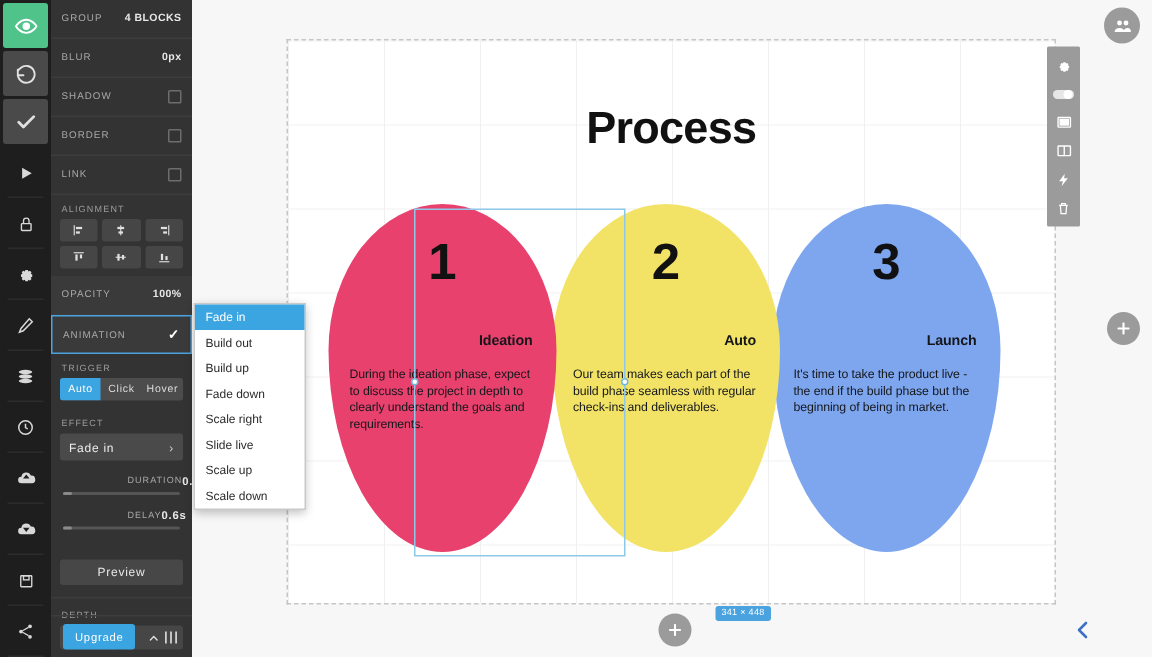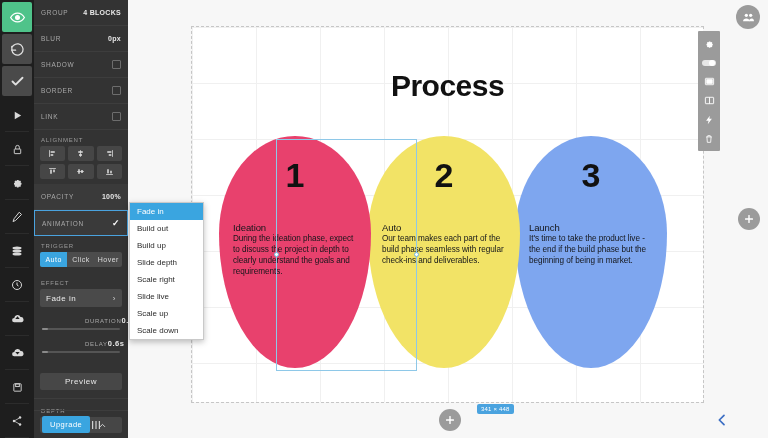--- a/index.html
+++ b/index.html
@@ -89,21 +89,21 @@
     color: #e8e8e8; font-size: 8px;
   }
   .divider { height: 1px; background: #3d3d3d; margin: 2px 0; }
 
   .depth-grid { display: grid; grid-template-columns: 1fr 1fr; gap: 4px; padding: 0 6px 6px 6px; }
   .depth-grid .gbtn { height: 16px; }
 
   #panel-footer {
     position: absolute; bottom: 0; left: 0; width: 94px; height: 28px;
     border-top: 1px solid #3d3d3d; display: flex; align-items: center;
-    padding: 0 8px;
+    justify-content: space-between; padding: 0 8px;
   }
   .upgrade {
     background: #3aa5e0; color: #fff; font-size: 7.5px; border-radius: 2px;
     padding: 4px 8px;
   }
 
   
   #anim-dropdown {
     position: absolute; left: 129px; top: 202px; width: 75px;
     background: #ffffff; border: 1px solid #c9c9c9; z-index: 60;
@@ -138,21 +138,21 @@
     border-radius: 50% 50% 50% 50% / 42% 42% 58% 58%;
   }
   .blob .num {
     position: absolute; top: 22px; left: 0; right: 0; text-align: center;
     font-size: 34px; font-weight: bold; color: #111111; line-height: 1;
   }
   .blob-text {
     position: absolute; top: 86px; left: 14px; width: 122px;
     color: #14161a;
   }
-  .blob-text h4 { font-size: 9.5px; font-weight: normal; margin-bottom: 1px; letter-spacing: -.1px; }
+  .blob-text h4 { font-size: 9.5px; font-weight: bold; margin-bottom: 12px; letter-spacing: -.1px; text-align: right; }
   .blob-text p { font-size: 8.2px; line-height: 1.33; letter-spacing: -.05px; }
 
   #blob1 { left: 27px; top: 109px; background: #e8416d; z-index: 4; }
   #blob2 { left: 176px; top: 109px; background: #f2e366; z-index: 3; }
   #blob3 { left: 323px; top: 109px; background: #7ea6ef; z-index: 2; }
 
   #selection {
     position: absolute; left: 84px; top: 112px; width: 141px; height: 232px;
     border: 1px solid #8ec8e8; z-index: 10; pointer-events: none;
   }
@@ -520,18 +520,18 @@
     <svg width="16" height="16" viewBox="0 0 24 24" fill="none" stroke="currentColor" stroke-width="2.6" stroke-linecap="round" stroke-linejoin="round">
       <polyline points="15 5 8 12 15 19"></polyline>
     </svg>
   </div>
 </div>
 
 <div id="anim-dropdown">
   <div class="dd-item sel">Fade in</div>
   <div class="dd-item">Build out</div>
   <div class="dd-item">Build up</div>
-  <div class="dd-item">Slide depth</div>
+  <div class="dd-item">Fade down</div>
   <div class="dd-item">Scale right</div>
   <div class="dd-item">Slide live</div>
   <div class="dd-item">Scale up</div>
   <div class="dd-item">Scale down</div>
 </div>
 
 </body></html>

